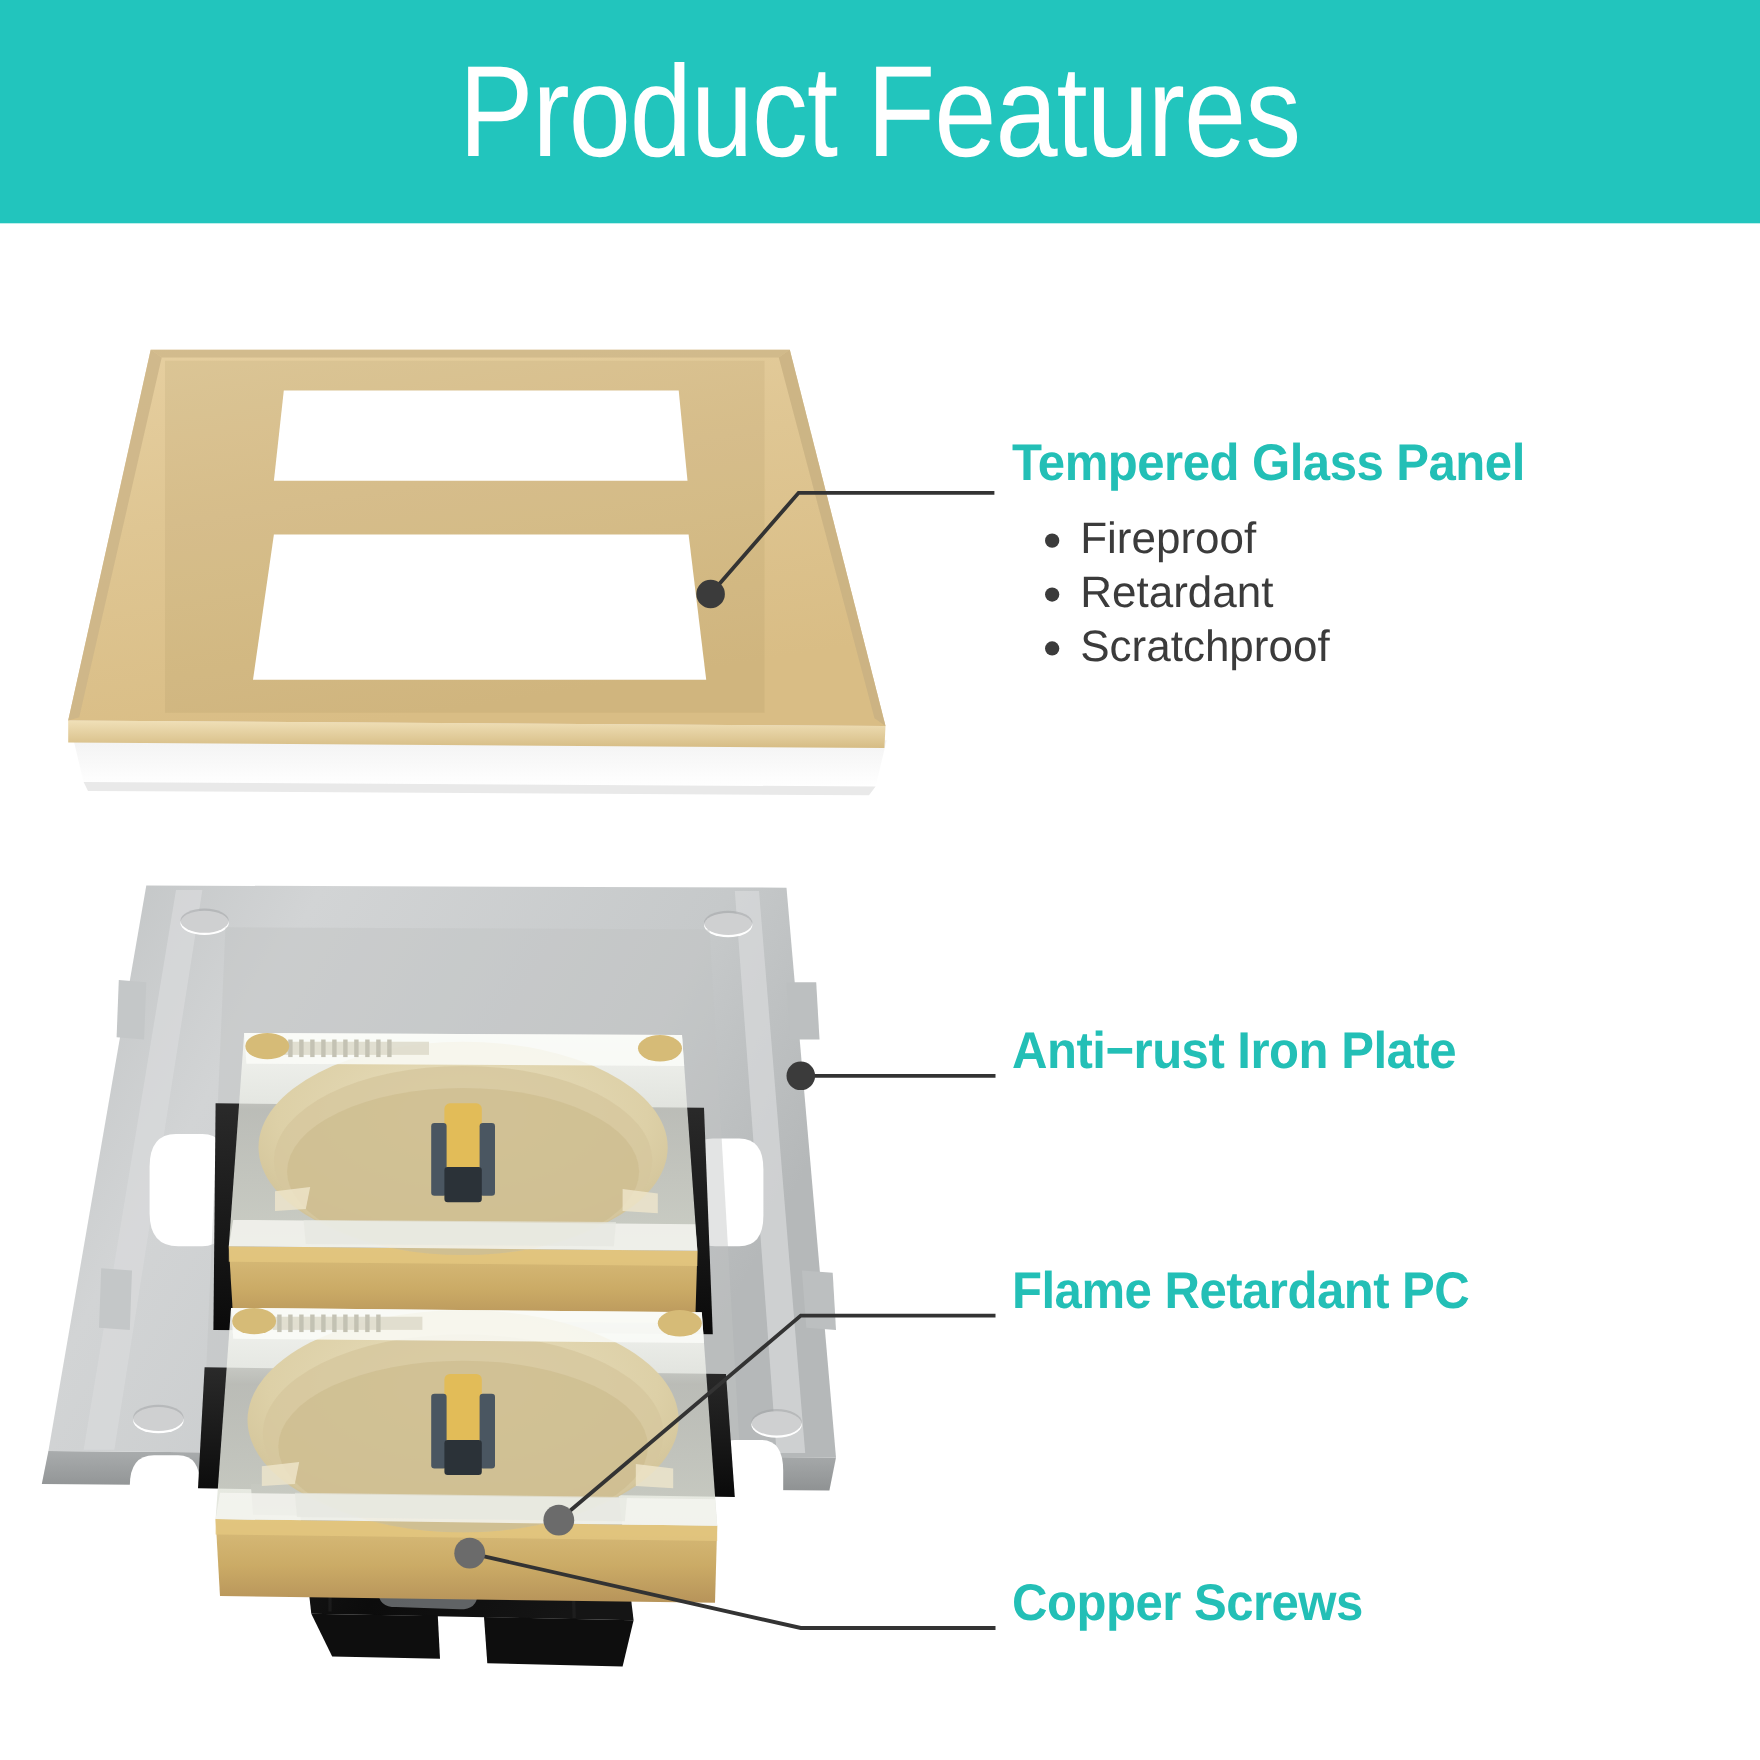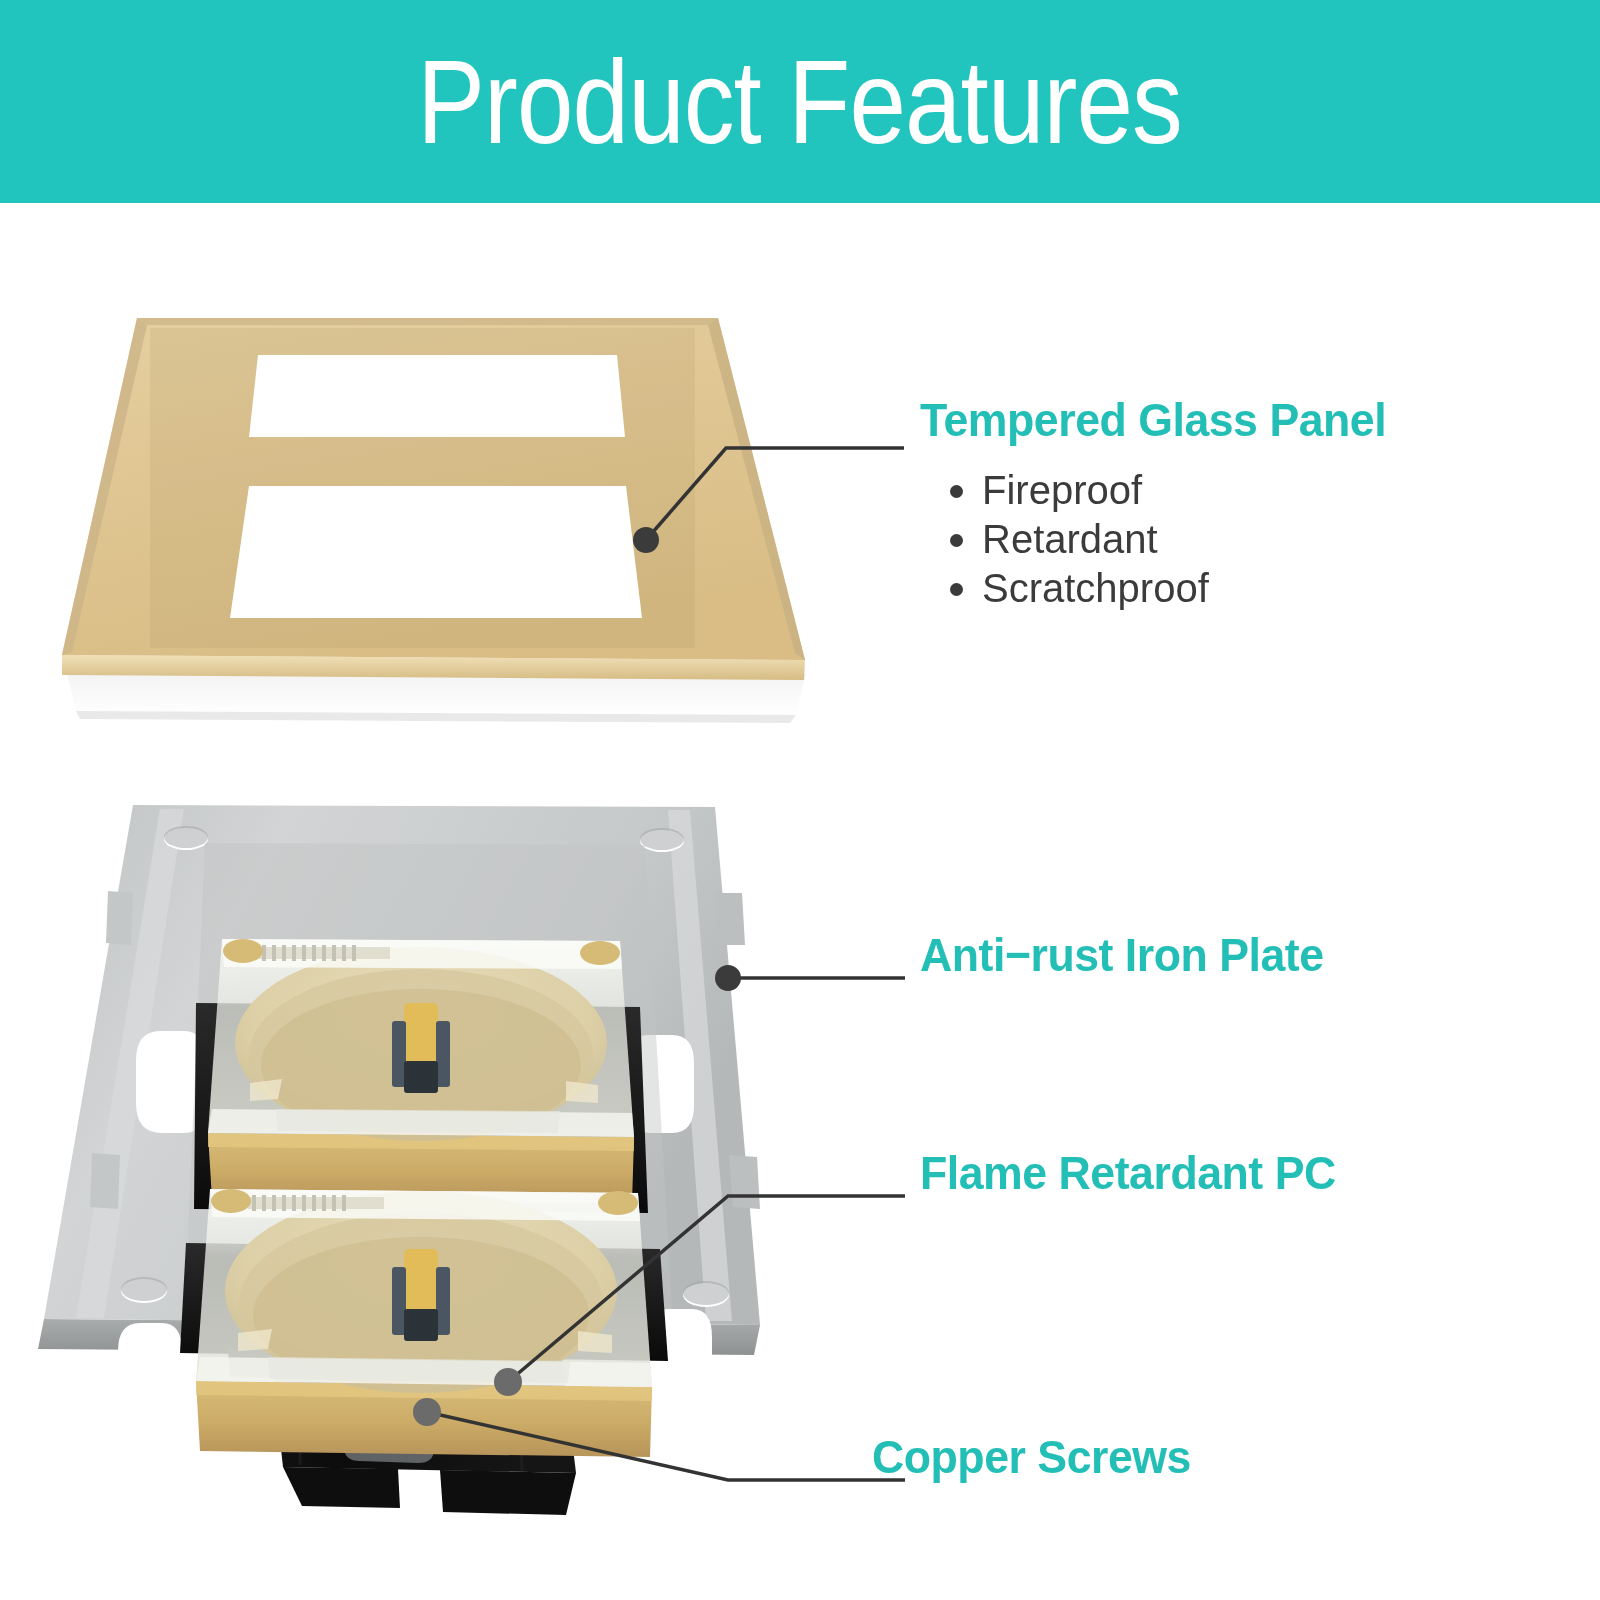--- a/index.html
+++ b/index.html
@@ -299,17 +299,17 @@
   </div>
 
   <div class="callout" style="left:920px;top:930px;">
     <div class="callout-title">Anti−rust Iron Plate</div>
   </div>
 
   <div class="callout" style="left:920px;top:1148px;text-align:right;">
     <div class="callout-title">Flame Retardant PC</div>
   </div>
 
-  <div class="callout" style="left:872px;top:1432px;">
+  <div class="callout" style="left:920px;top:1432px;">
     <div class="callout-title">Copper Screws</div>
   </div>
 
 </div>
 
 </body></html>

